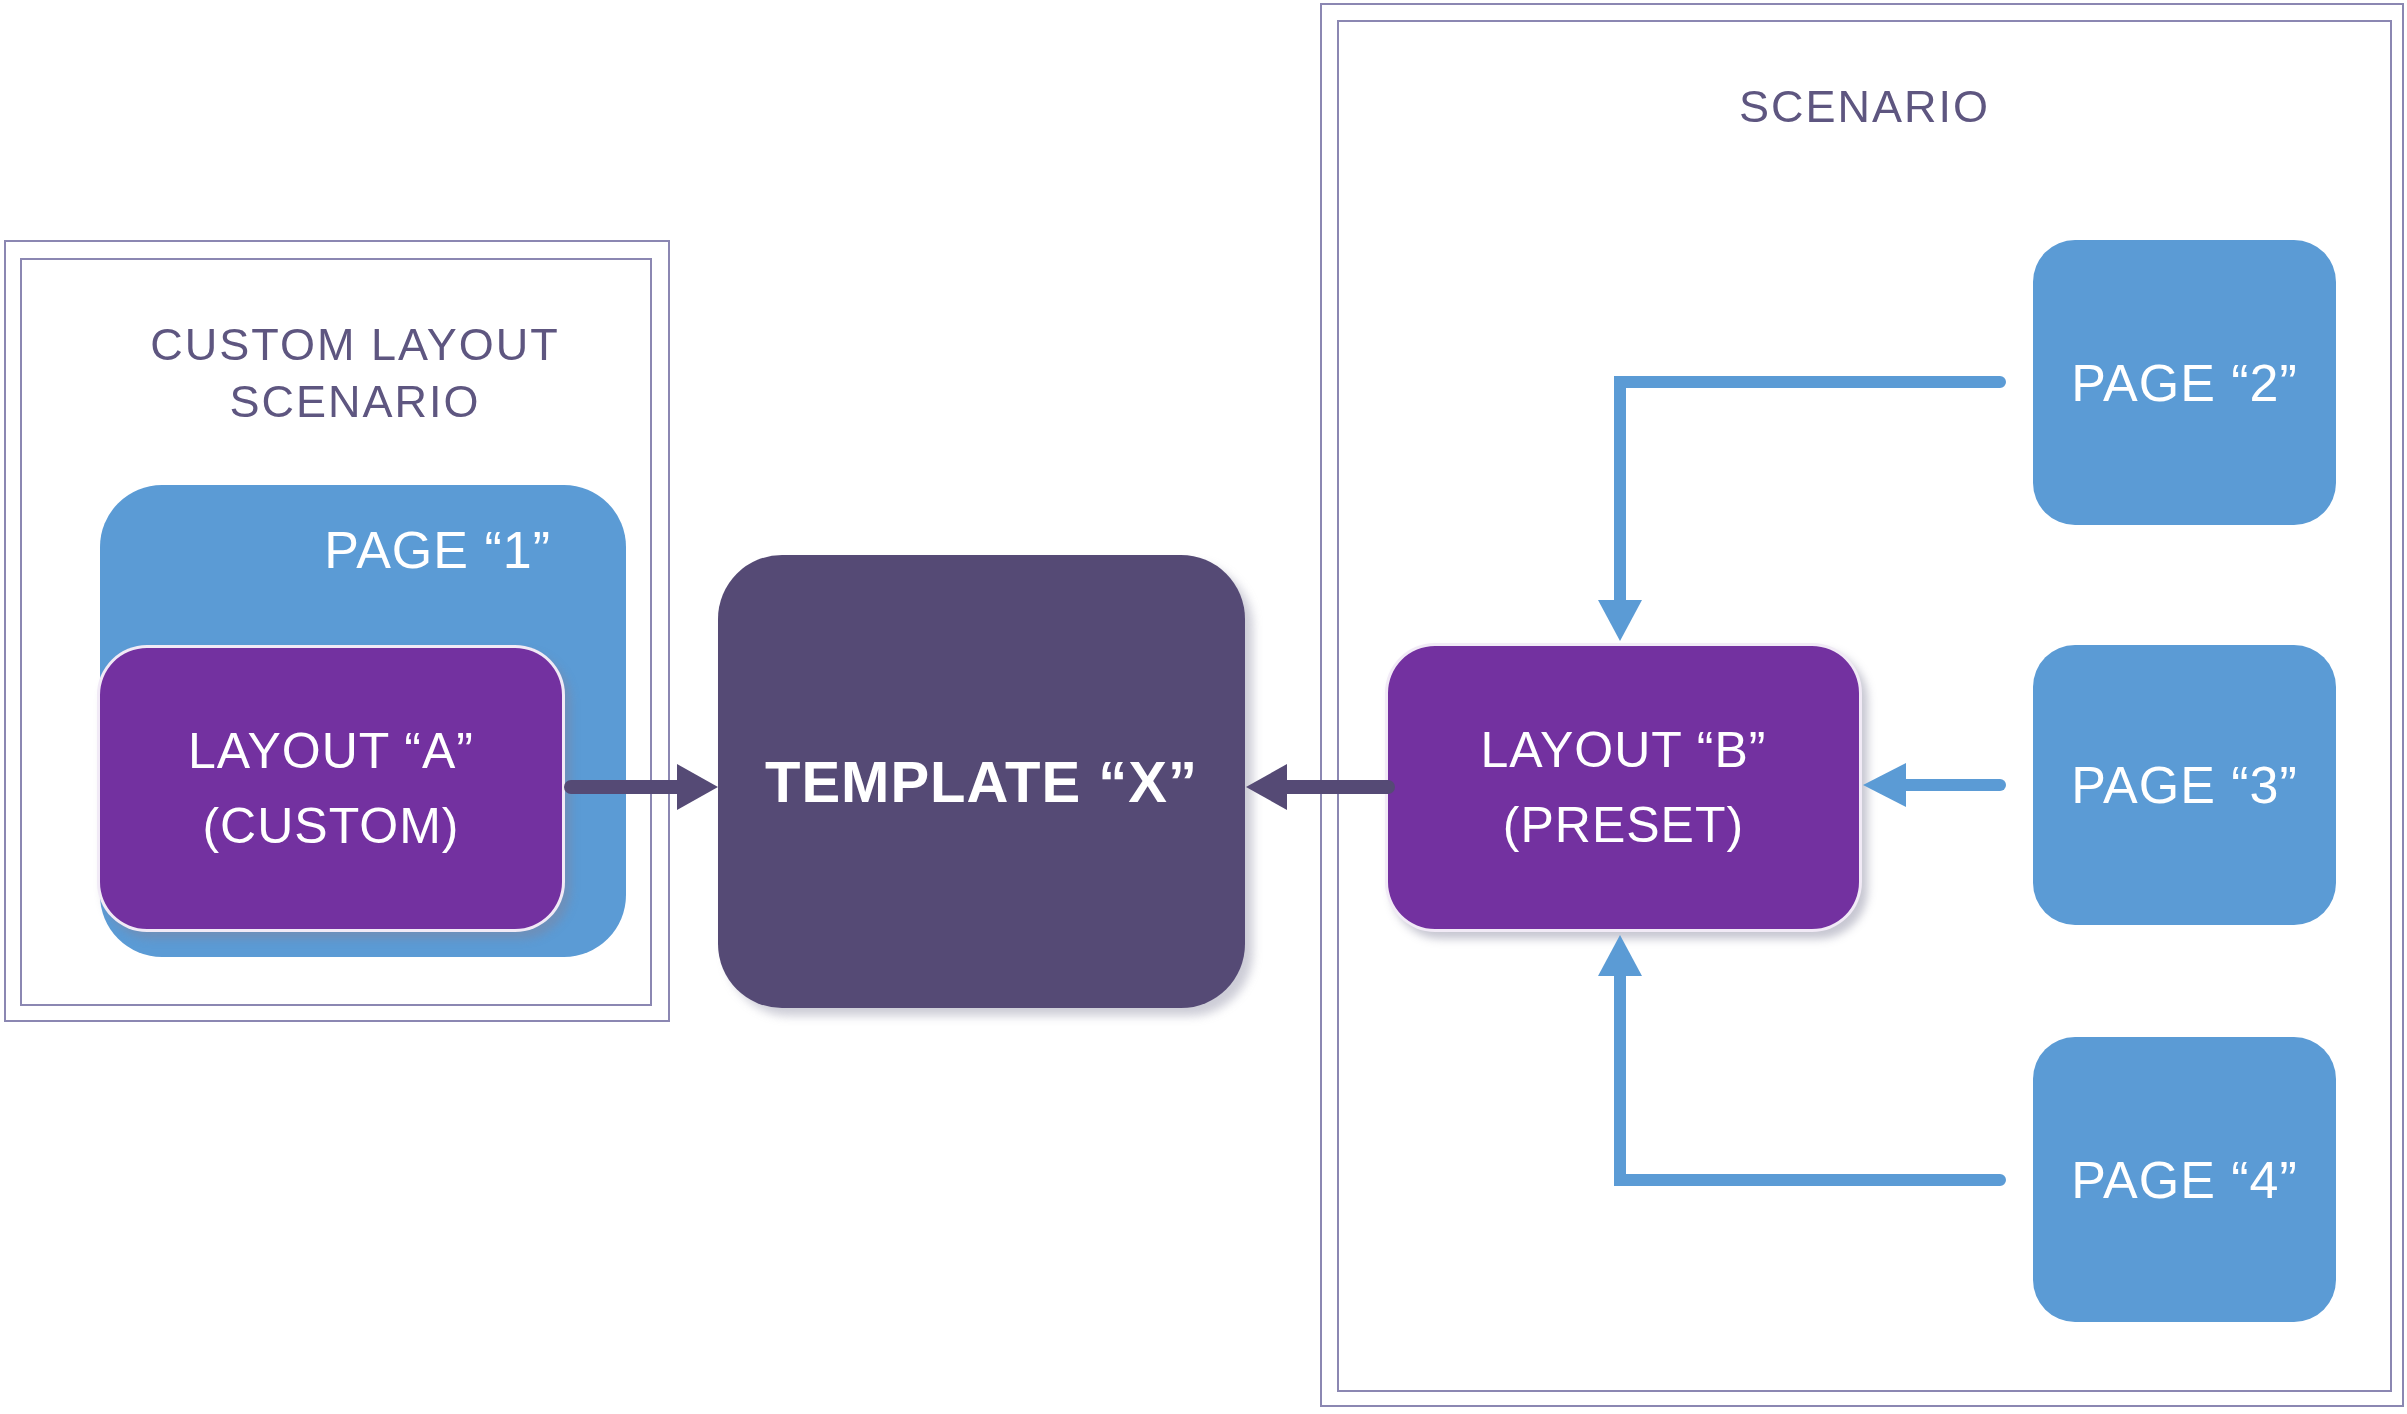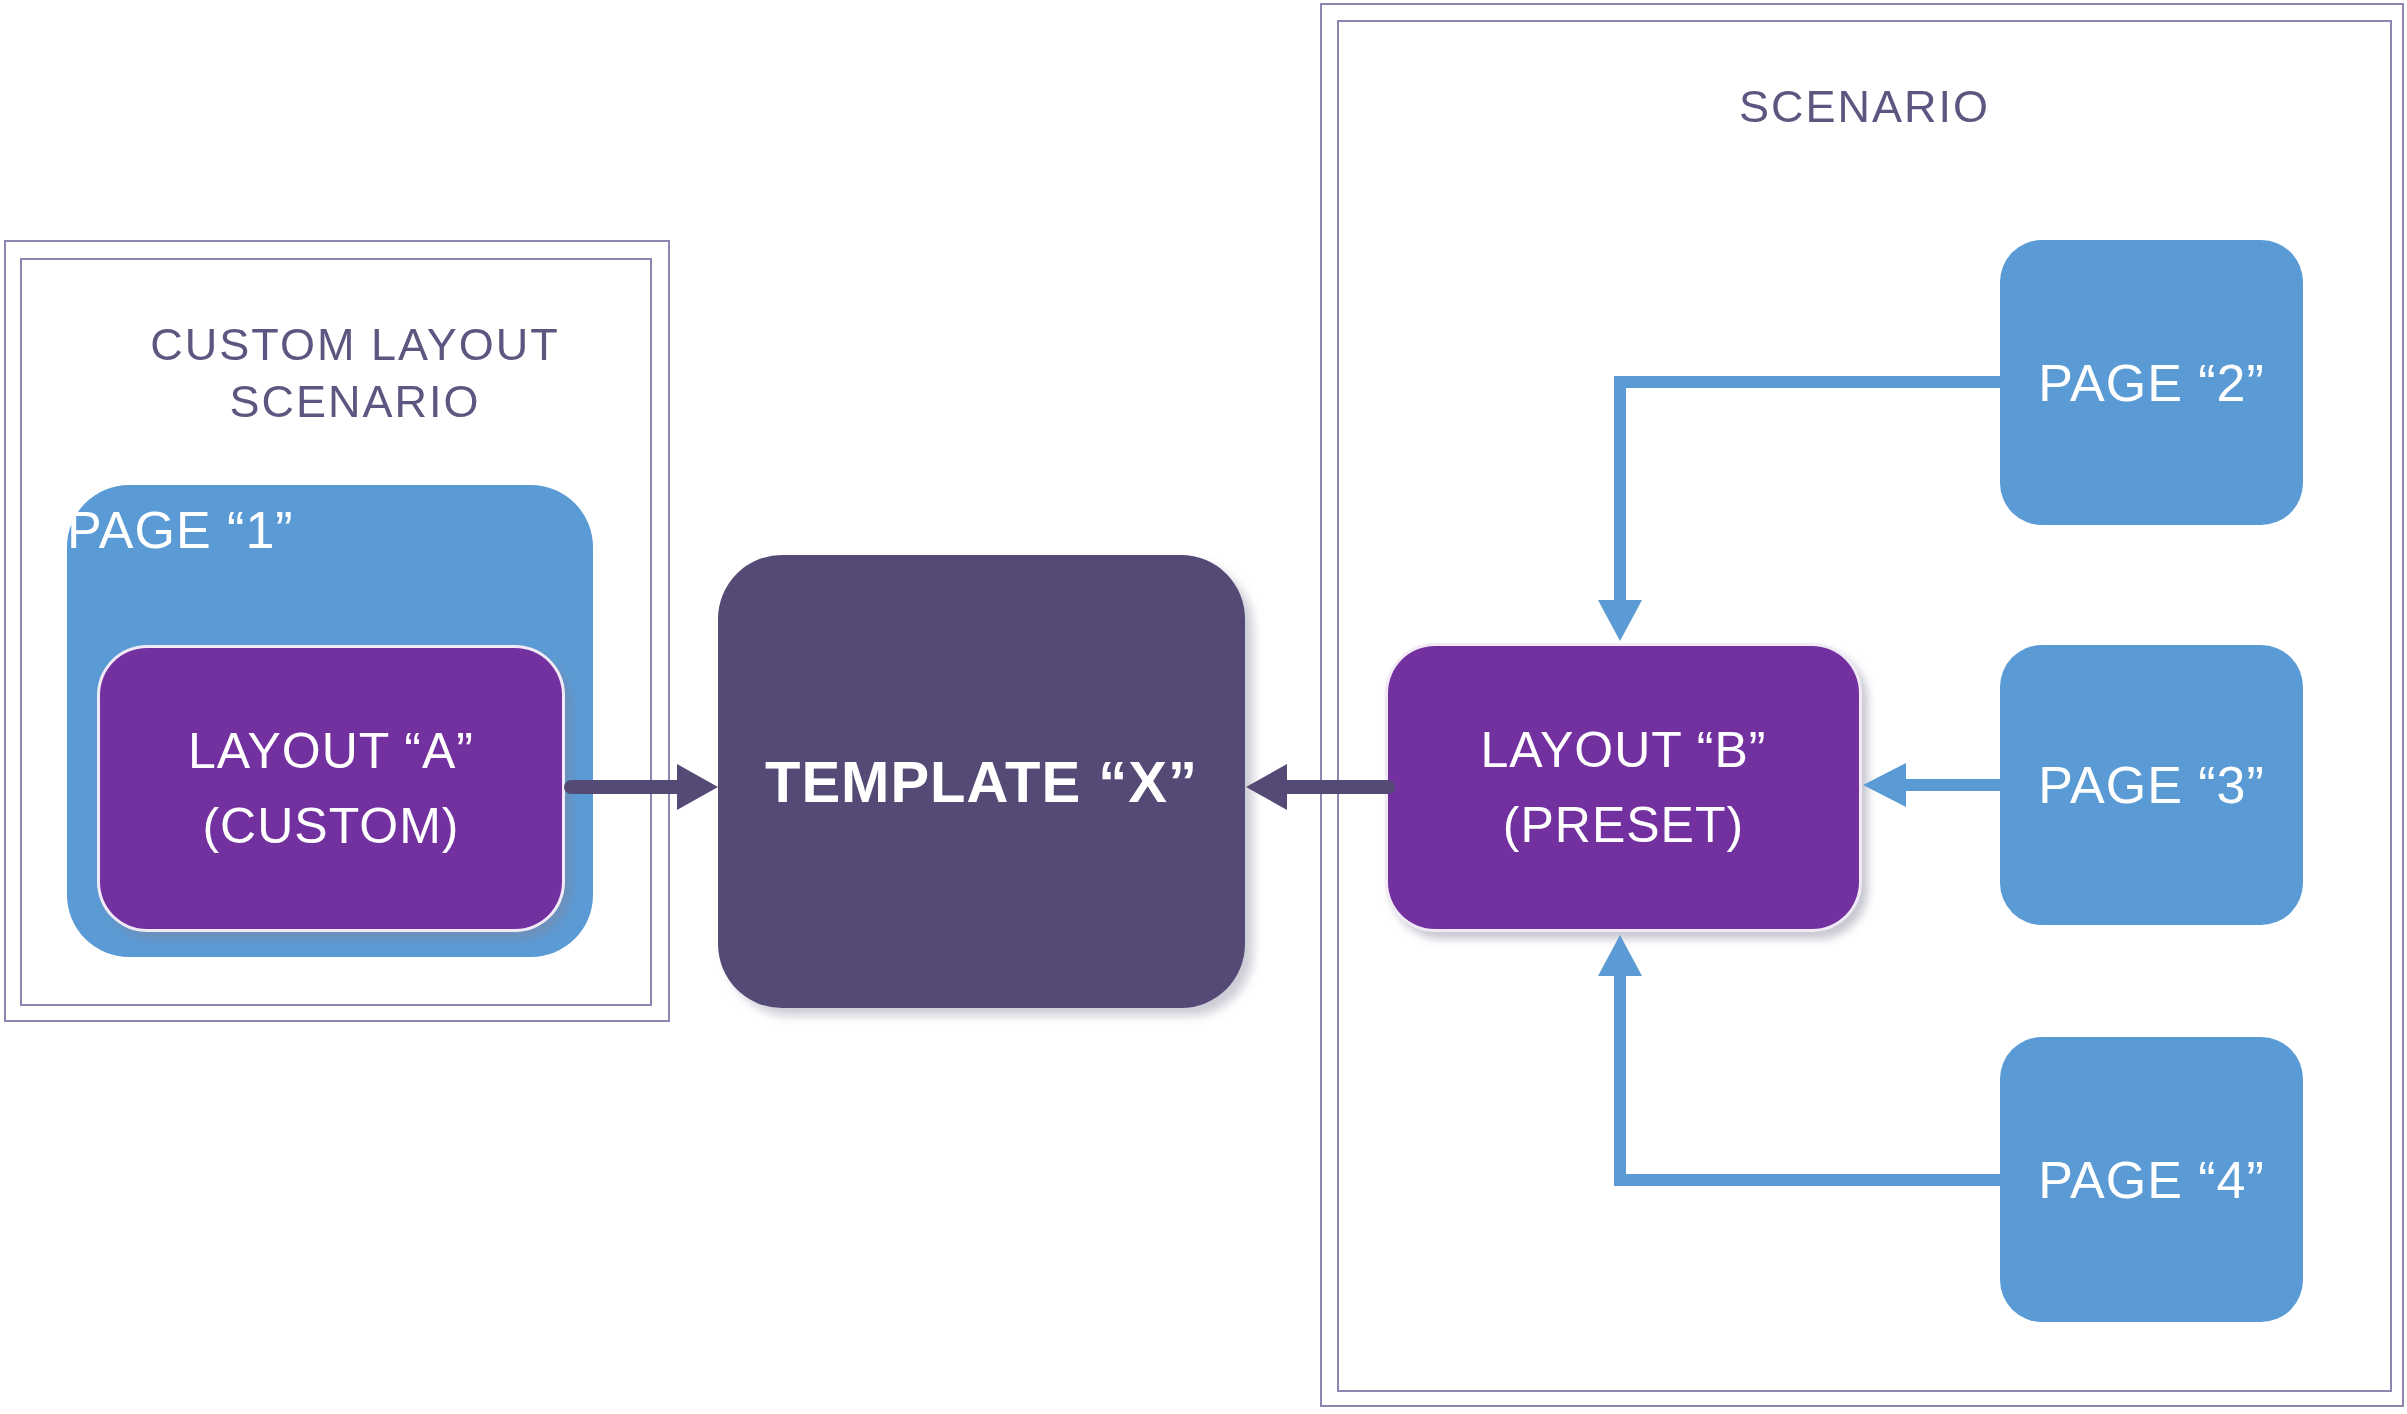--- a/index.html
+++ b/index.html
@@ -34,37 +34,38 @@
     letter-spacing: 2px;
     white-space: nowrap;
   }
   .page-box {
     position: absolute;
     background: var(--c-blue);
     border-radius: 42px;
     display: flex;
     align-items: center;
     justify-content: center;
+    margin-left: 33px;
   }
   .page-label {
     color: var(--c-text-on-fill);
     font-size: 52px;
     letter-spacing: 1px;
     white-space: nowrap;
   }
   #page1-box {
     border-radius: 62px;
     display: block;
   }
   #page1-label {
     position: absolute;
     left: 67px;
-    top: 500px;
+    top: 520px;
     width: 484px;
-    text-align: left;
+    text-align: right;
     color: var(--c-text-on-fill);
     font-size: 52px;
     letter-spacing: 1px;
   }
   .layout-box {
     position: absolute;
     background: var(--c-purple);
     border: 3px solid rgba(255,255,255,0.9);
     border-radius: 50px;
     box-shadow: 6px 7px 9px rgba(130,130,155,0.45);

